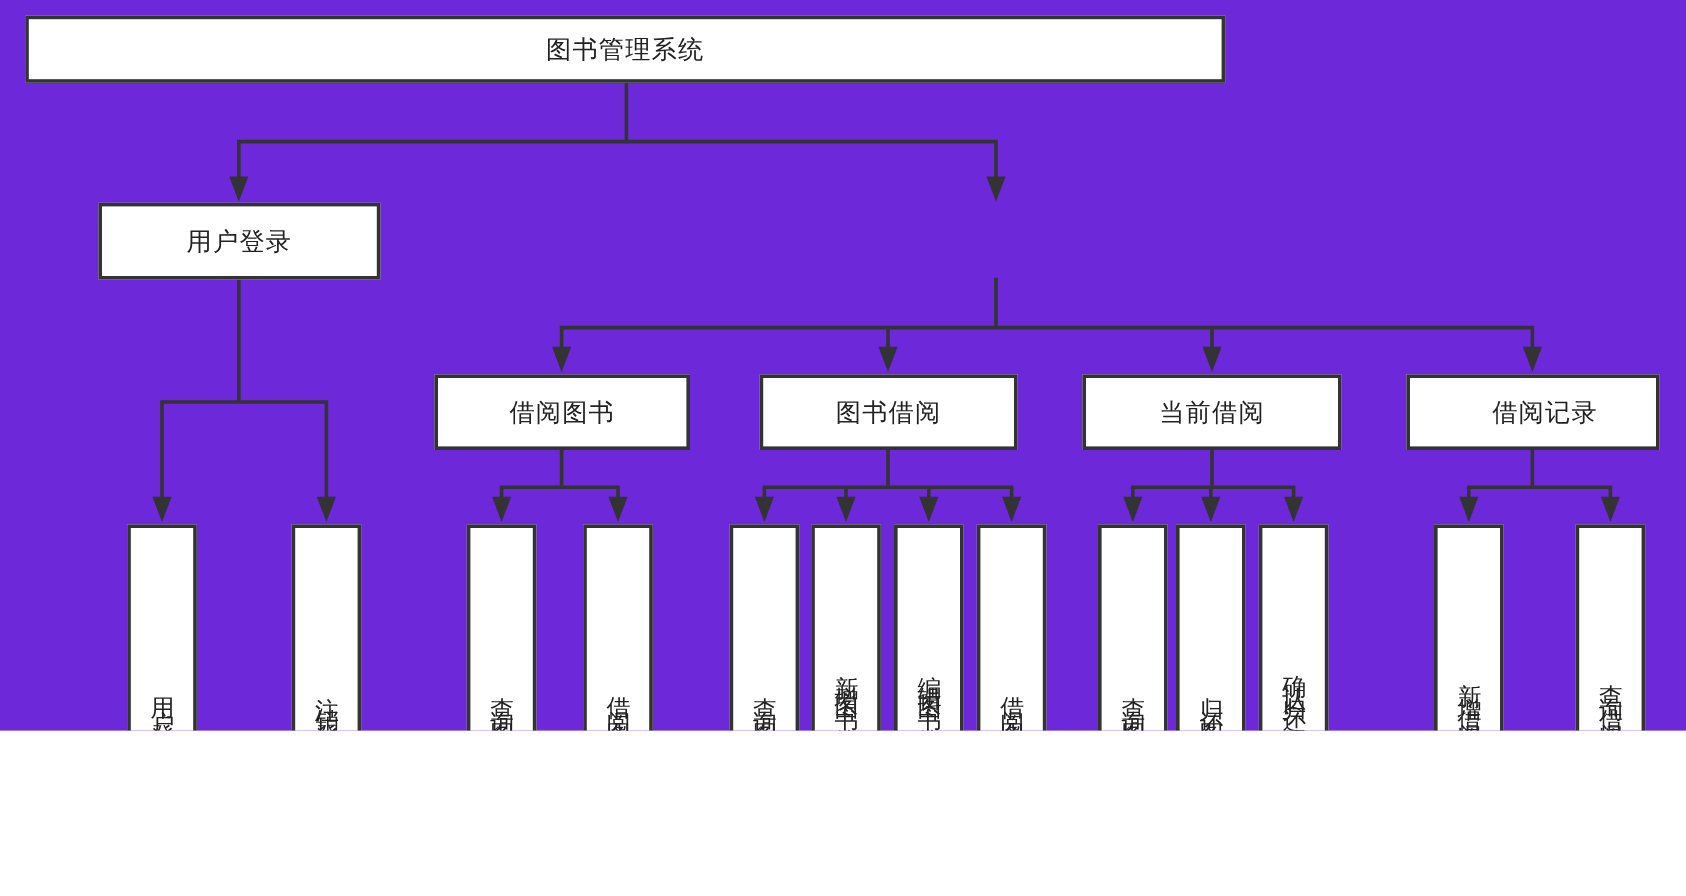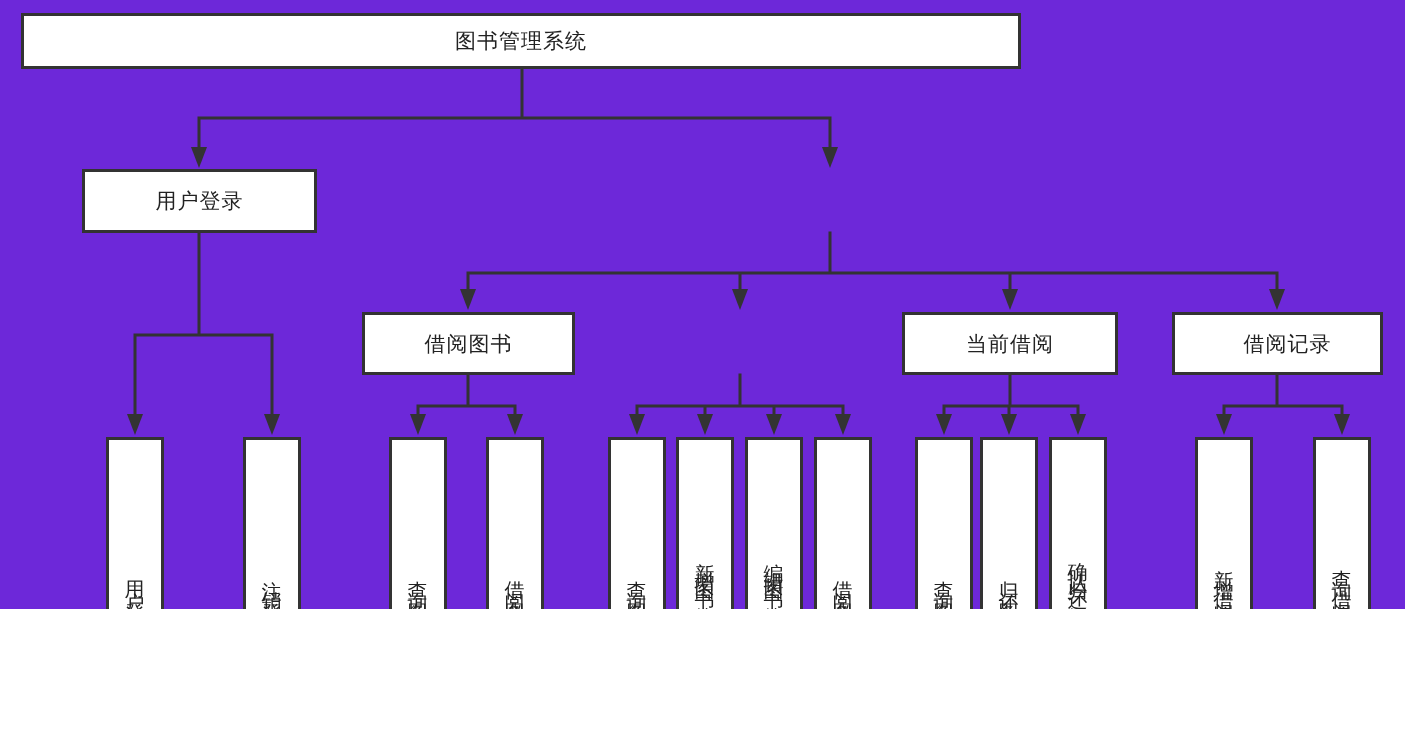--- a/index.html
+++ b/index.html
@@ -68,20 +68,23 @@
     <span>图书管理系统</span>
   </div>
 
   <div class="hbox" style="left:82px;top:169px;width:235px;height:64px;">
     <span>用户登录</span>
   </div>
 
   <div class="hbox" style="left:362px;top:312px;width:213px;height:63px;">
     <span>借阅图书</span>
   </div>
+  <div class="hbox" style="left:633px;top:312px;width:215px;height:63px;">
+    <span>图书借阅</span>
+  </div>
   <div class="hbox" style="left:902px;top:312px;width:216px;height:63px;">
     <span>当前借阅</span>
   </div>
   <div class="hbox" style="left:1172px;top:312px;width:211px;height:63px;padding-left:20px;">
     <span>借阅记录</span>
   </div>
 
   <div class="col" style="left:106px;">
     <span class="vtext">用户登录</span>
   </div>

